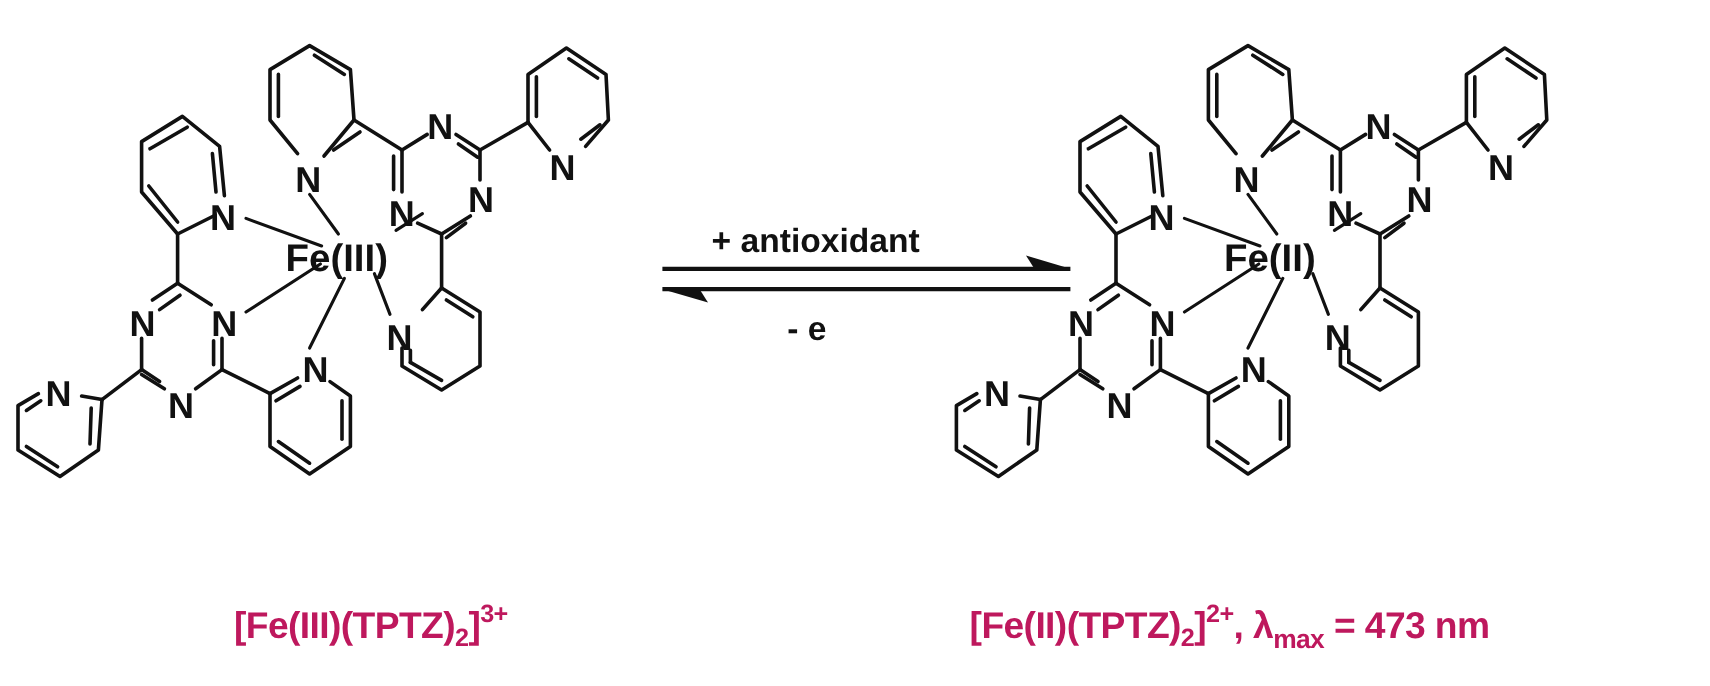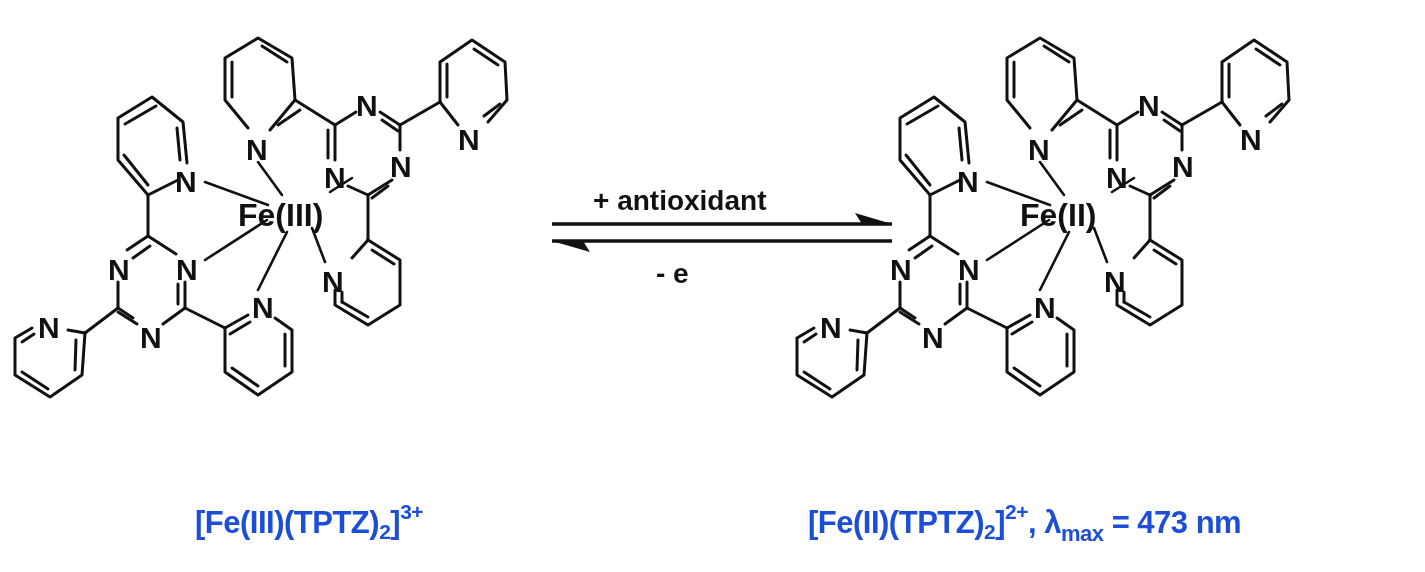--- a/index.html
+++ b/index.html
@@ -5,21 +5,21 @@
   html, body { margin: 0; padding: 0; background: #ffffff; }
   body { width: 1425px; height: 572px; position: relative; overflow: hidden;
          font-family: "Liberation Sans", sans-serif; }
   #scheme { position: absolute; left: 0; top: 0; }
   .bond { stroke: #111; stroke-width: 3; fill: none; stroke-linecap: round; stroke-linejoin: round; }
   .coord { stroke: #111; stroke-width: 2.6; fill: none; stroke-linecap: round; }
   .atom { font-family: "Liberation Sans", sans-serif; font-weight: bold; font-size: 30px; fill: #111; }
   .metal { font-family: "Liberation Sans", sans-serif; font-weight: bold; font-size: 32px; fill: #111; }
   .arrow-label { font-family: "Liberation Sans", sans-serif; font-weight: bold; font-size: 28px; fill: #111; }
   .caption { position: absolute; top: 500px; font-family: "Liberation Sans", sans-serif;
-             font-weight: bold; font-size: 31px; color: #1d4ed8; white-space: nowrap; letter-spacing: -0.5px; }
+             font-weight: bold; font-size: 31px; color: #be185d; white-space: nowrap; letter-spacing: -0.5px; }
   .caption sub { font-size: 21px; vertical-align: -6px; }
   .caption sup { font-size: 21px; vertical-align: 14px; }
   .caption .lam-sub { font-size: 22px; vertical-align: -8px; }
 </style>
 </head>
 <body>
 
 <svg id="scheme" width="1425" height="572" viewBox="0 0 1425 572" xmlns="http://www.w3.org/2000/svg">
   <defs>
 

